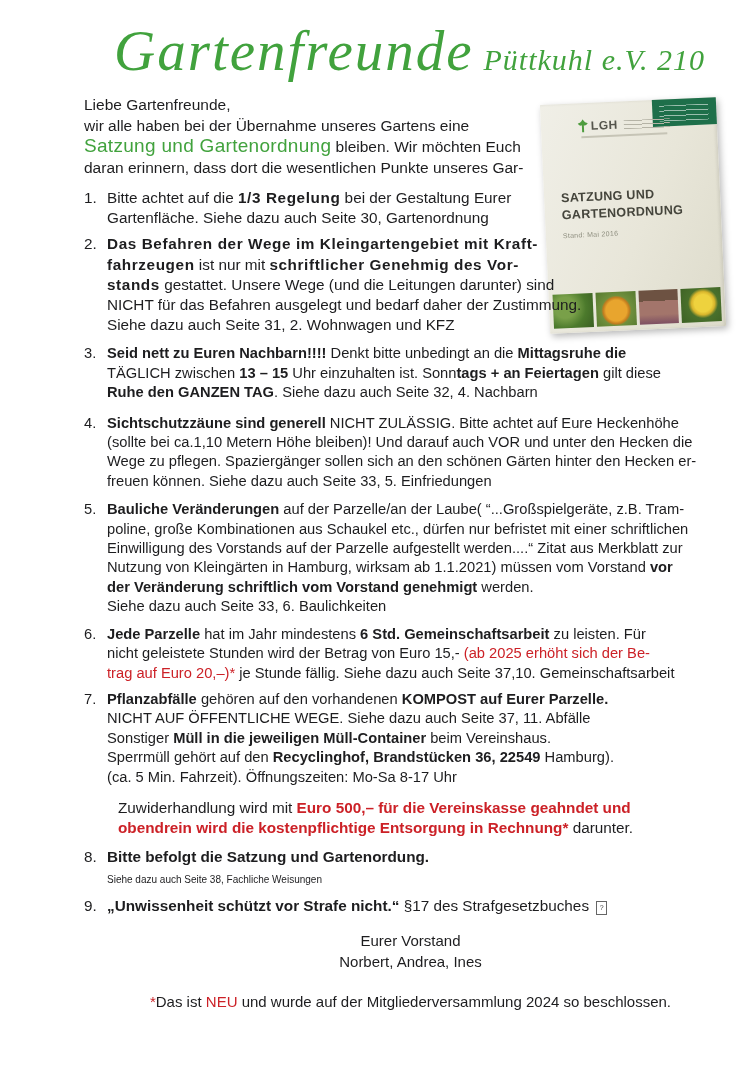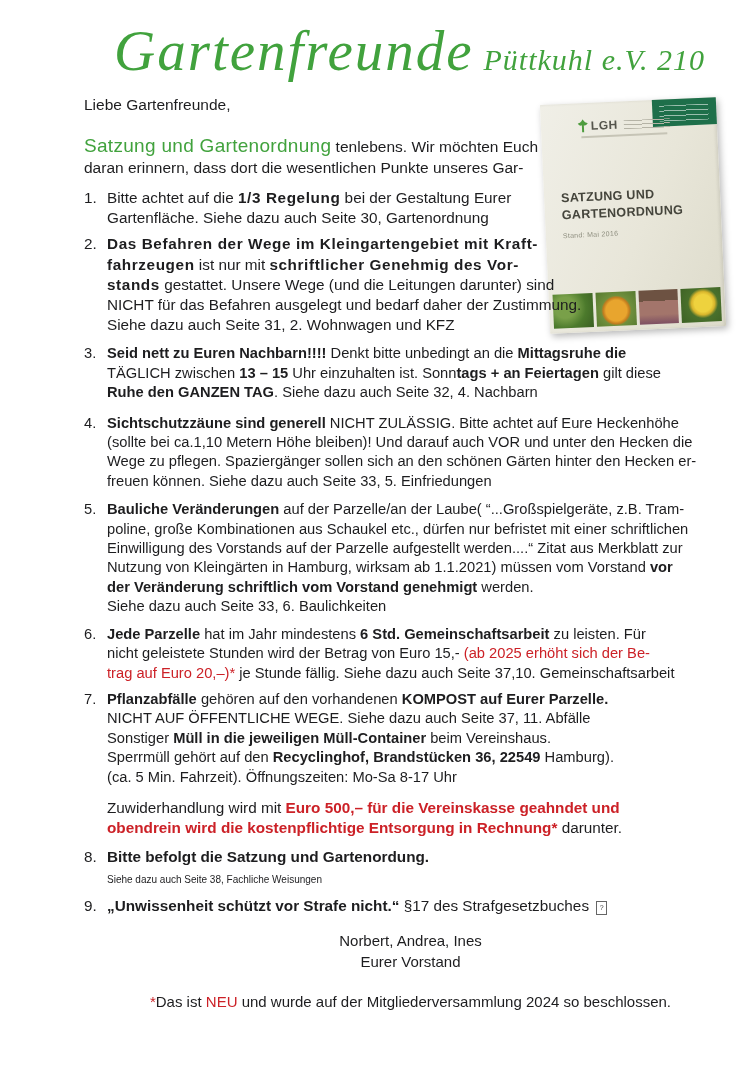--- a/index.html
+++ b/index.html
@@ -125,21 +125,21 @@
   .i1{margin-bottom:6px;}
   .i2{margin-bottom:9px;}
   .i3{margin-bottom:11px;}
   .i4{margin-bottom:9px;}
   .i5{margin-bottom:8px;}
   .i6{margin-bottom:7px;}
   .i7{margin-bottom:11px;}
   .i8{margin-bottom:6px;font-size:15.3px;line-height:20.2px;}
   .i9{margin-bottom:0;font-size:15.3px;}
   .warning{
-    margin:0 0 9px 23px;
+    margin:0 0 9px 34px;
     font-size:15.3px;
     line-height:20.2px;
   }
   .closing{
     margin-top:14px;
     text-align:center;
     font-size:18.5px;
     letter-spacing:0.3px;
     color:var(--green);
   }
@@ -184,21 +184,21 @@
         <div class="ph ph1"></div>
         <div class="ph ph2"></div>
         <div class="ph ph3"></div>
         <div class="ph ph4"></div>
       </div>
     </div>
   </div>
 
   <div class="content">
 
-    <div class="intro"><span>Liebe Gartenfreunde,</span><br><br><span class="big">Satzung und Gartenordnung</span><span> tenlebens. Wir möchten Euch</span><br><span>daran erinnern, dass dort die wesentlichen Punkte unseres Gar-</span><br></div>
+    <div class="intro"><span>Liebe Gartenfreunde,</span><br><span>wir alle haben bei der Übernahme unseres Gartens eine</span><br><span class="big">Satzung und Gartenordnung</span><span> bleiben. Wir möchten Euch</span><br><span>daran erinnern, dass dort die wesentlichen Punkte unseres Gar-</span><br></div>
 
     <div class="rules">
 
       <div class="item i1">
         <span class="num">1.</span>
         <span class="txt"><span>Bitte achtet auf die </span><span class="b">1/3 Regelung</span><span> bei der Gestaltung Eurer</span><br><span>Gartenfläche. Siehe dazu auch Seite 30, Gartenordnung</span></span>
       </div>
 
       <div class="item i2">
         <span class="num">2.</span>
@@ -239,20 +239,20 @@
 
       <div class="item i9">
         <span class="num">9.</span>
         <span class="txt"><span class="b">„Unwissenheit schützt vor Strafe nicht.“</span><span> §17 des Strafgesetzbuches </span><span class="tofu">?</span></span>
       </div>
 
     </div>
 
 
     <div class="signature">
+      <div>Eurer Vorstand</div>
       <div>Norbert, Andrea, Ines</div>
-      <div>Eurer Vorstand</div>
     </div>
 
     <div class="footnote"><span class="c-red">*</span><span>Das ist </span><span class="c-red">NEU</span><span> und wurde auf der Mitgliederversammlung 2024 so beschlossen.</span></div>
 
   </div>
 </div>
 
 </body></html>

